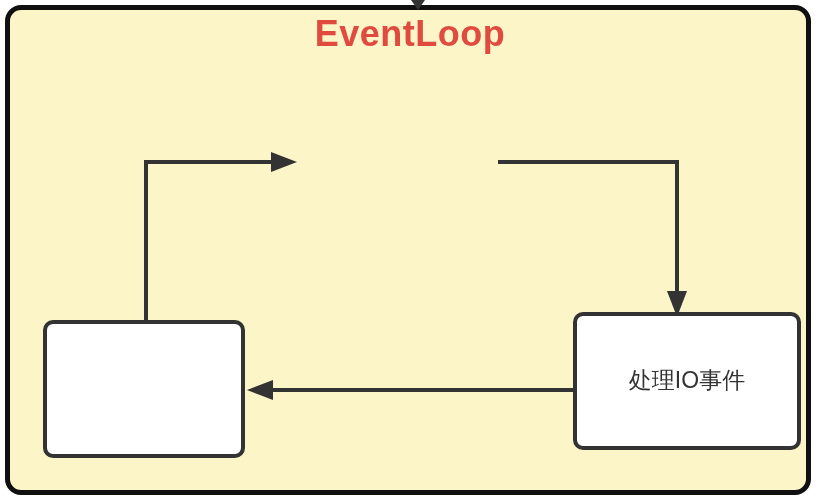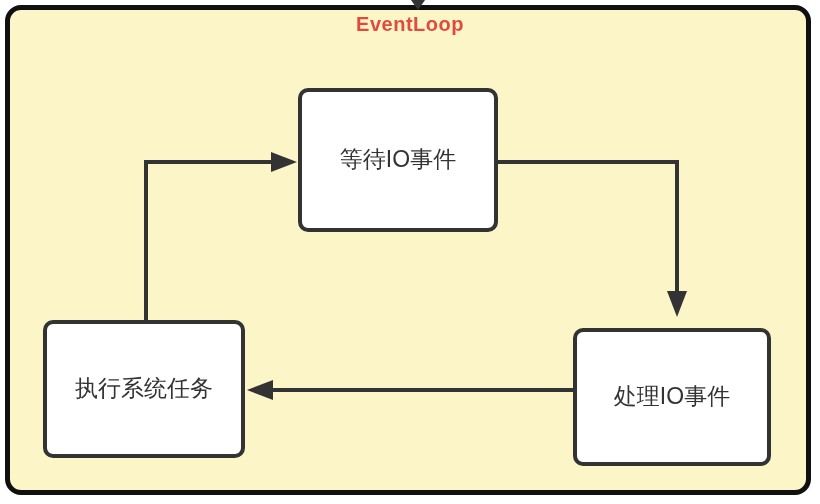--- a/index.html
+++ b/index.html
@@ -30,21 +30,21 @@
     background: var(--frame-fill);
     border: 5px solid var(--frame-border);
     border-radius: 16px;
   }
   .title {
     position: absolute;
     left: 0;
     right: 0;
     top: 13px;
     text-align: center;
-    font-size: 20px;
+    font-size: 36px;
     font-weight: bold;
     letter-spacing: 0.5px;
     color: var(--title);
   }
   .arrows {
     position: absolute;
     left: 0;
     top: 0;
     pointer-events: none;
   }
@@ -66,21 +66,21 @@
     display: flex;
     flex-direction: column;
     align-items: center;
     justify-content: center;
     color: var(--node-text);
     font-size: 23px;
     line-height: 1.45;
     text-align: center;
   }
   .node-wait    { left: 298px; top:  88px; width: 200px; height: 144px; }
-  .node-process { left: 573px; top: 328px; width: 198px; height: 138px; }
+  .node-process { left: 573px; top: 312px; width: 228px; height: 138px; }
   .node-tasks   { left:  43px; top: 320px; width: 202px; height: 138px; }
 </style>
 </head>
 <body>
 
 <div class="stage">
 
   <div class="frame"></div>
 
   <div class="title">EventLoop</div>
@@ -96,25 +96,21 @@
     <g>
       <path d="M498,162 L677,162 L677,293"></path>
       <polygon points="667,291 687,291 677,317"></polygon>
     </g>
     <g>
       <path d="M573,390 L273,390"></path>
       <polygon points="273,380 273,400 247,390"></polygon>
     </g>
   </svg>
 
-  <div class="node node-wait">
-    <span class="node-label">等待IO事件</span>
-  </div>
 
   <div class="node node-process">
     <span class="node-label">处理IO事件</span>
   </div>
 
   <div class="node node-tasks">
-    <span class="node-label">执行系统任务</span>
   </div>
 
 </div>
 
 </body></html>

